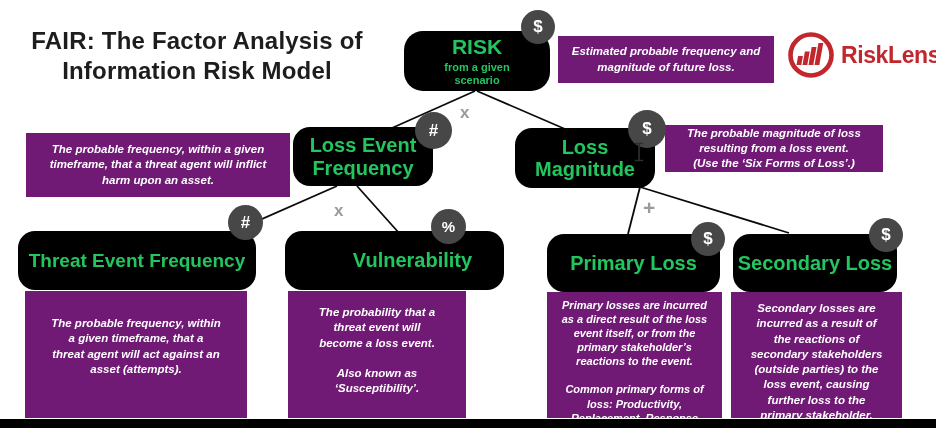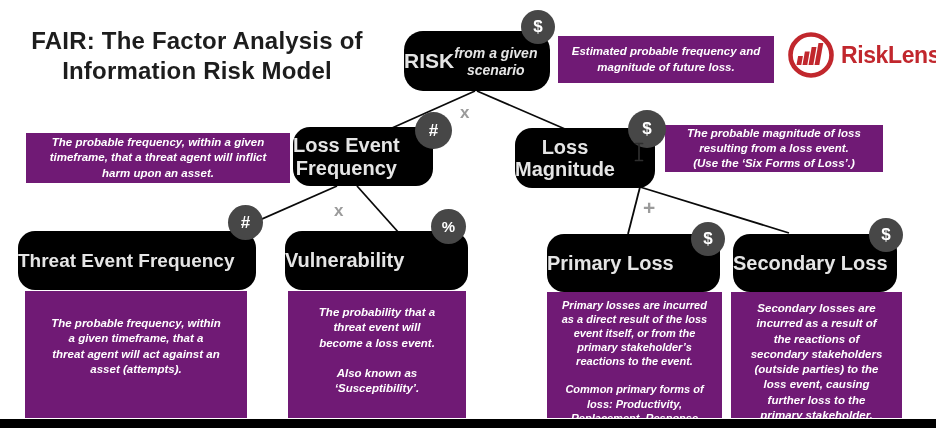--- a/index.html
+++ b/index.html
@@ -7,59 +7,59 @@
     position:relative;width:936px;height:428px;overflow:hidden;
     background:#ffffff;font-family:"Liberation Sans",sans-serif;
   }
   #title{
     position:absolute;left:8px;top:26px;width:378px;
     font-size:24px;font-weight:bold;color:#1d1d1d;
     text-align:center;line-height:30px;white-space:pre-line;letter-spacing:0.2px;
   }
   #lines{position:absolute;left:0;top:0;z-index:1;}
   .node{
-    position:absolute;background:#000;color:#e5e5e5;border-radius:17px;
-    display:flex;flex-direction:row;align-items:center;justify-content:flex-start;
+    position:absolute;background:#000;color:#22c55e;border-radius:17px;
+    display:flex;flex-direction:column;align-items:center;justify-content:center;
     text-align:center;font-weight:bold;z-index:2;
   }
   .node .label{white-space:pre-line;line-height:1.12;}
-  .node .sublabel{white-space:pre-line;font-size:14px;line-height:1.2;margin-top:2px;font-style:italic;}
+  .node .sublabel{white-space:pre-line;font-size:11px;line-height:1.2;margin-top:2px;}
   .badge{
     position:absolute;background:#474747;color:#fff;border-radius:50%;
     display:flex;align-items:center;justify-content:center;
     font-weight:bold;font-size:17px;z-index:3;
   }
   .desc{
     position:absolute;background:#701a75;color:#fff;
     font-weight:bold;font-style:italic;text-align:center;
     display:flex;align-items:center;justify-content:center;
     white-space:pre-line;z-index:1;font-size:11.5px;line-height:1.33;
     box-sizing:border-box;
   }
   .desc.top-align{align-items:flex-start;}
   .op{position:absolute;color:#9B9B9B;font-weight:bold;z-index:2;font-size:17px;}
   
   #node-risk{left:404px;top:31px;width:146px;height:60px;font-size:21px;border-radius:19px;}
   #node-lef{left:293px;top:127px;width:140px;height:59px;font-size:20px;}
   #node-lm{left:515px;top:128px;width:140px;height:60px;font-size:20px;}
   #node-tef{left:18px;top:231px;width:238px;height:59px;font-size:19px;}
-  #node-vuln{left:285px;top:231px;width:183px;height:59px;font-size:20px;}
+  #node-vuln{left:285px;top:231px;width:183px;height:59px;font-size:20px;padding-left:36px;}
   #node-pl{left:547px;top:234px;width:173px;height:58px;font-size:20px;}
   #node-sl{left:733px;top:234px;width:164px;height:58px;font-size:20px;}
   
   #badge-risk{left:521px;top:10px;width:34px;height:34px;}
   #badge-lef{left:415px;top:112px;width:37px;height:37px;}
   #badge-lm{left:628px;top:110px;width:38px;height:38px;}
   #badge-tef{left:228px;top:205px;width:35px;height:35px;}
   #badge-vuln{left:431px;top:209px;width:35px;height:35px;font-size:15px;}
   #badge-pl{left:691px;top:222px;width:34px;height:34px;}
   #badge-sl{left:869px;top:218px;width:34px;height:34px;}
   
   #desc-risk{left:558px;top:36px;width:216px;height:47px;}
-  #desc-lef{left:26px;top:133px;width:264px;height:50px;}
+  #desc-lef{left:26px;top:133px;width:264px;height:64px;}
   #desc-lm{left:665px;top:125px;width:218px;height:47px;}
   #desc-tef{left:25px;top:291px;width:222px;height:127px;padding-top:25px;}
   #desc-vuln{left:288px;top:291px;width:178px;height:127px;padding-top:14px;}
   #desc-pl{left:547px;top:292px;width:175px;height:126px;padding-top:6px;font-size:11px;line-height:1.28;}
   #desc-sl{left:731px;top:292px;width:171px;height:126px;padding-top:9px;}
   
   #op-top{left:460px;top:103px;}
   #op-left{left:334px;top:201px;}
   #op-right{left:643px;top:196px;font-size:21px;}
   

